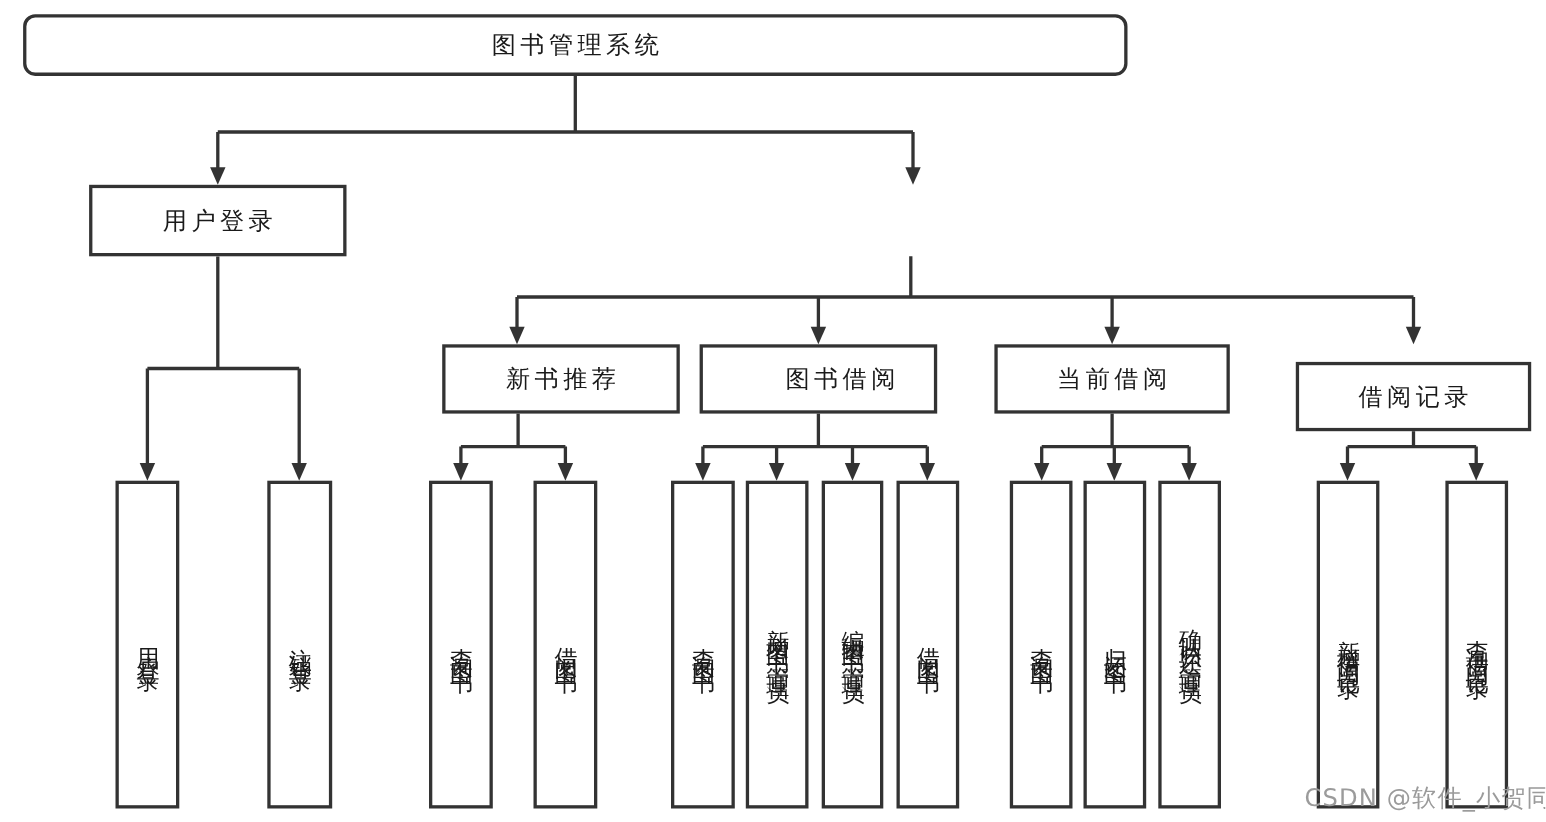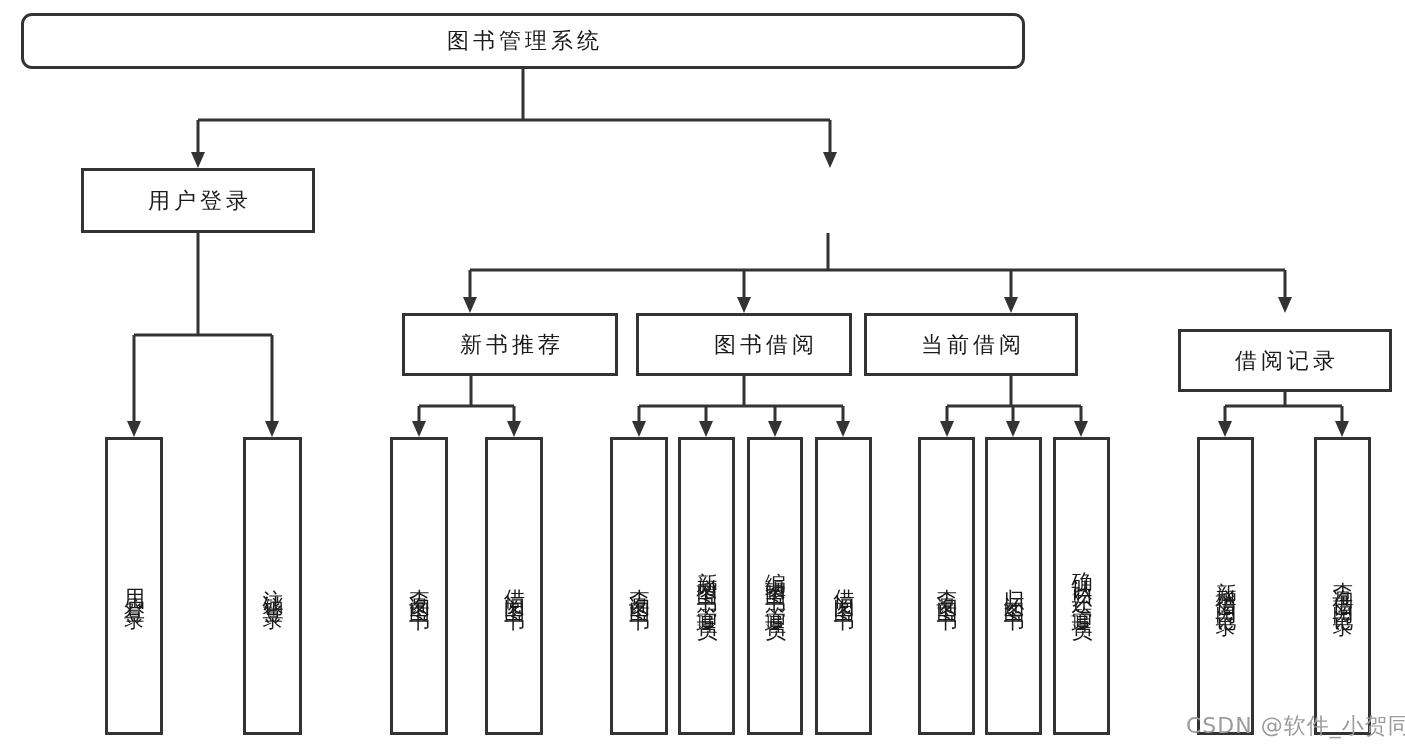--- a/index.html
+++ b/index.html
@@ -107,21 +107,21 @@
     <polygon points="1218,421 1232,421 1225,437"></polygon>
     <polygon points="1335,421 1349,421 1342,437"></polygon>
   </svg>
 
   <div class="node h-node" style="left:21px; top:13px; width:1004px; height:56px;border-radius:11px;">图书管理系统</div>
 
   <div class="node h-node" style="left:81px; top:168px; width:234px; height:65px;">用户登录</div>
 
   <div class="node h-node" style="left:362px; top:313px; width:216px; height:63px;margin-left:40px;">新书推荐</div>
   <div class="node h-node" style="left:636px; top:313px; width:216px; height:63px;padding-left:40px;">图书借阅</div>
-  <div class="node h-node" style="left:864px; top:313px; width:214px; height:63px;">当前借阅</div>
+  <div class="node h-node" style="left:904px; top:313px; width:214px; height:63px;">当前借阅</div>
   <div class="node h-node" style="left:1178px; top:313px; width:214px; height:63px;margin-top:16px;">借阅记录</div>
 
   <div class="node v-node" style="left:105px; top:437px; width:58px; height:298px;">
     <span>用户登录</span>
   </div>
   <div class="node v-node" style="left:243px; top:437px; width:59px; height:298px;">
     <span>注销登录</span>
   </div>
 
   <div class="node v-node" style="left:390px; top:437px; width:58px; height:298px;">

